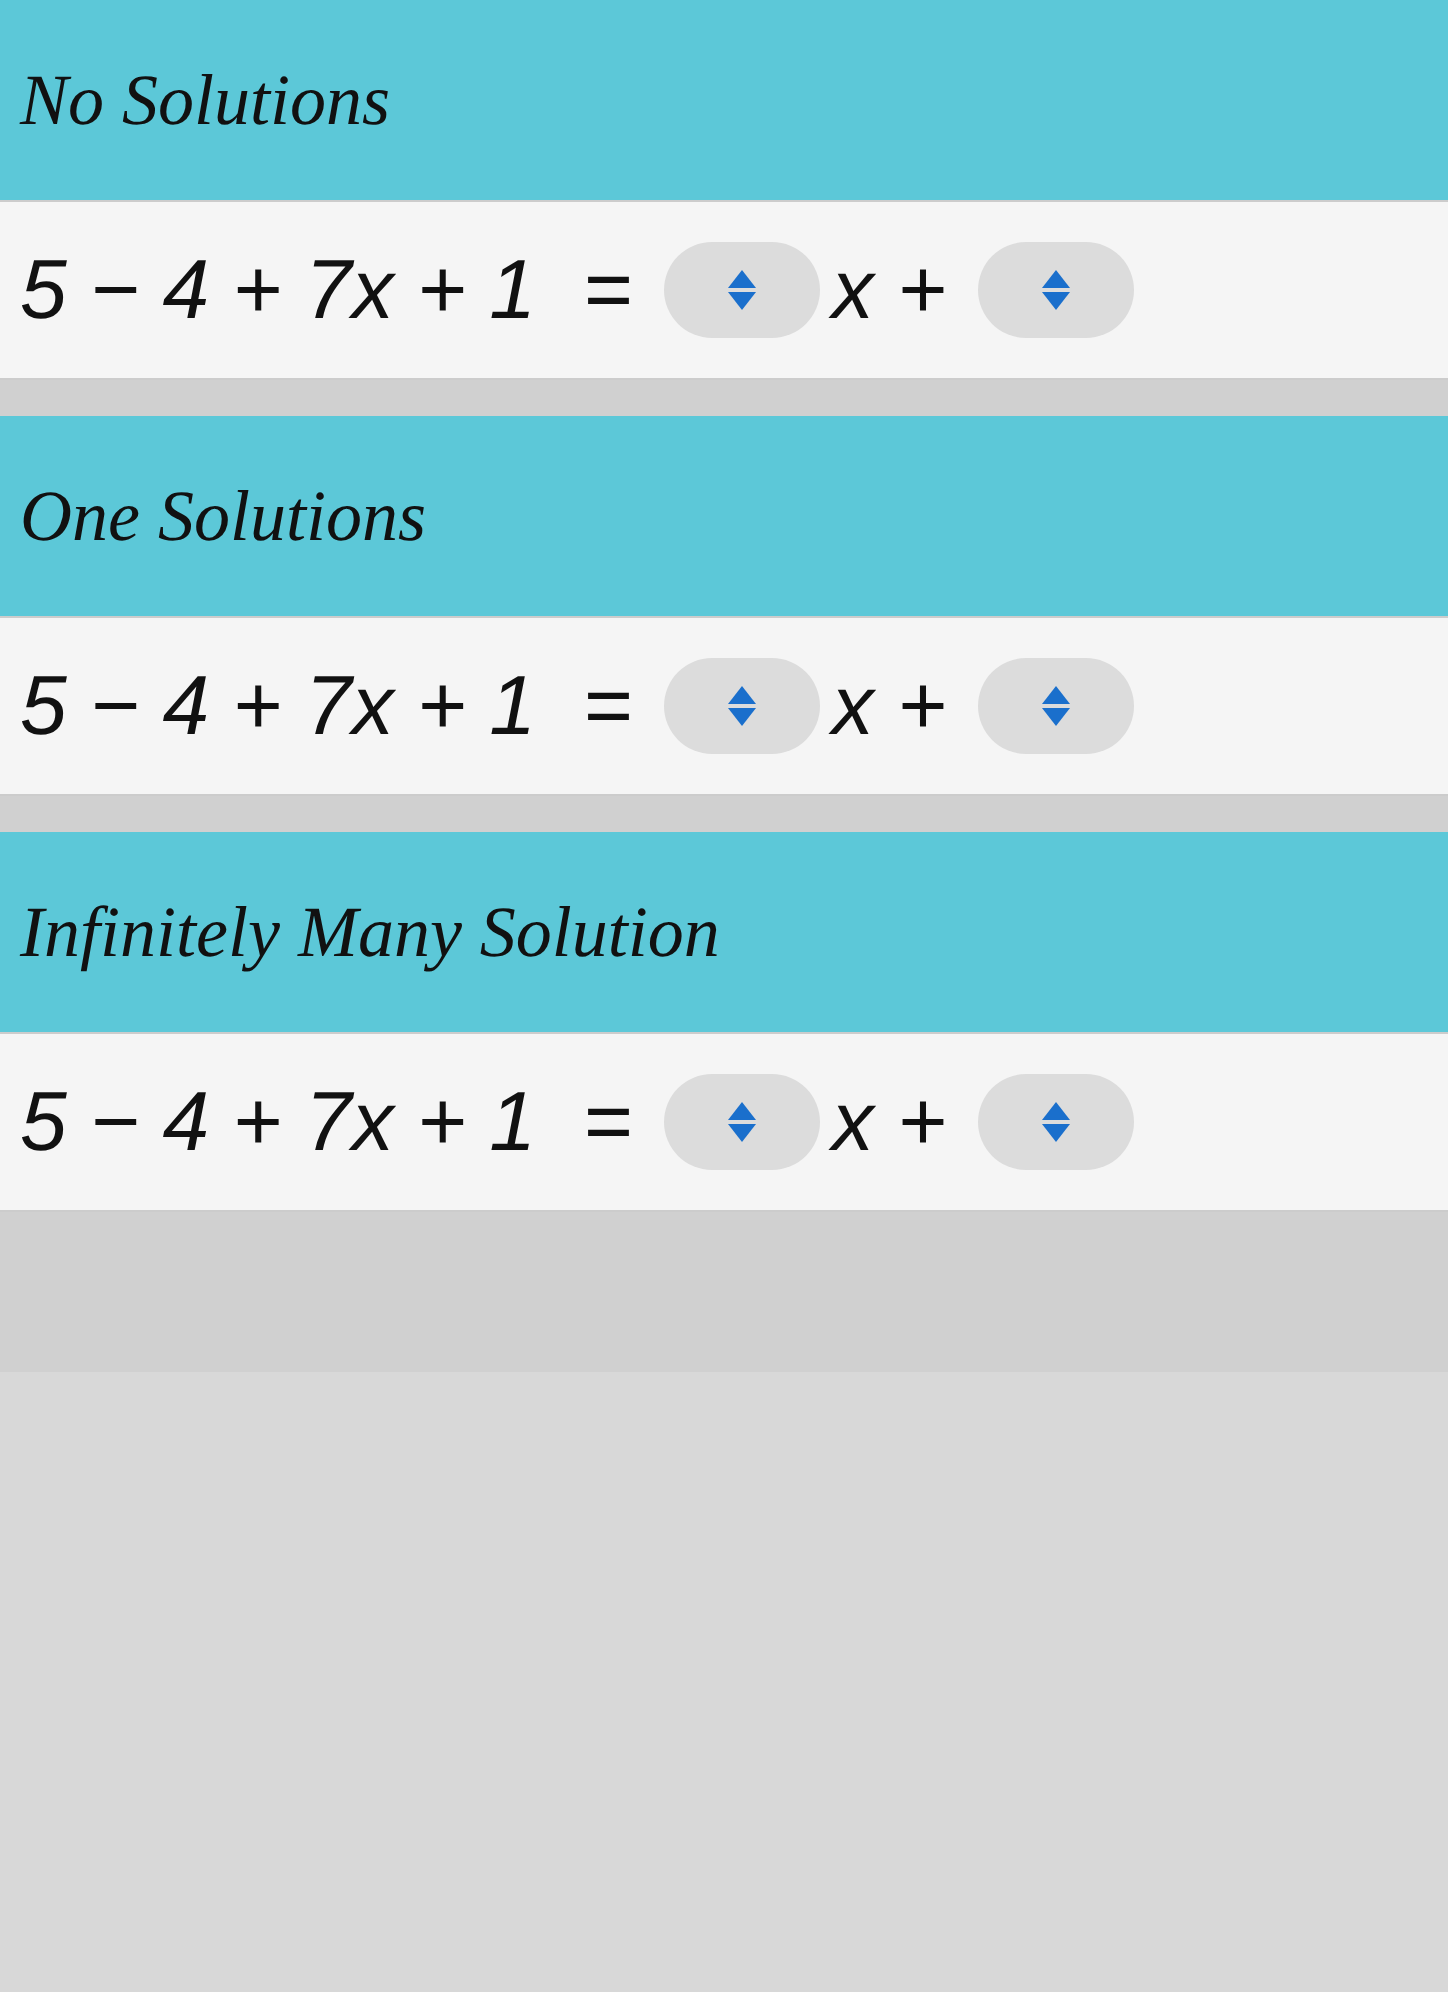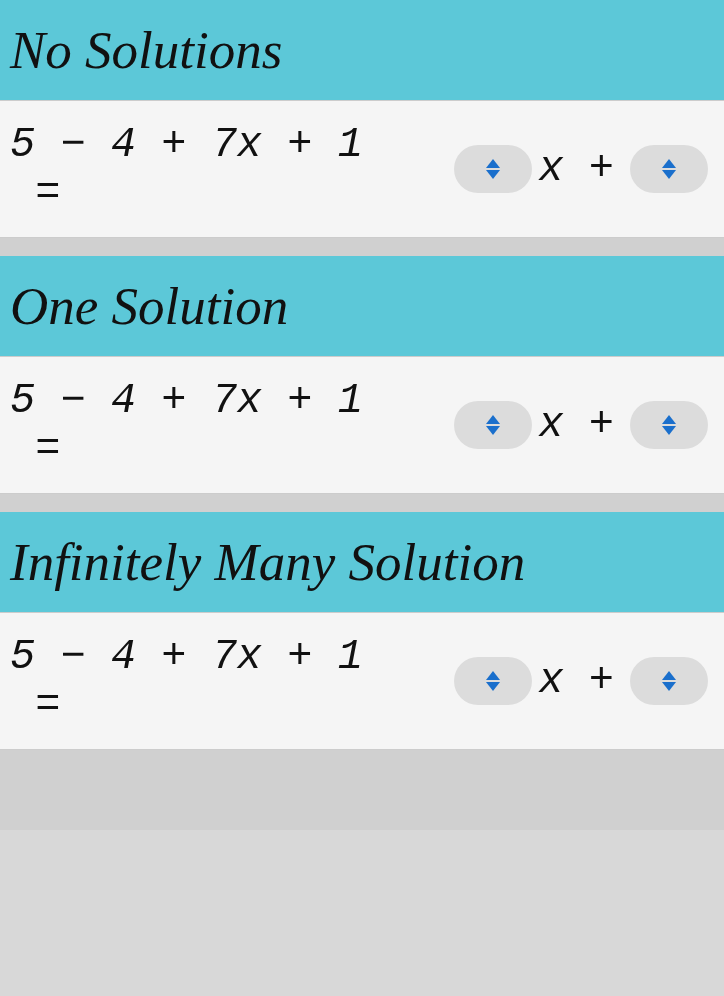--- a/index.html
+++ b/index.html
@@ -18,41 +18,41 @@
 
     .section-header {
       background-color: #5cc8d8;
       padding: 18px 10px 18px 10px;
       min-height: 100px;
       display: flex;
       align-items: center;
     }
 
     .section-title {
-      font-size: 53px;
+      font-size: 36px;
       font-weight: 400;
       color: #111;
       font-family: 'Times New Roman', Times, serif;
       font-style: italic;
     }
 
     .section-equation {
       background-color: #f5f5f5;
       padding: 20px 10px;
       min-height: 90px;
       display: flex;
       align-items: center;
       border-top: 1px solid #ccc;
       border-bottom: 1px solid #ccc;
     }
 
     .equation-text {
       font-size: 42px;
       font-style: italic;
-      font-family: Liberation Mono, monospace;
+      font-family: Liberation Sans, sans-serif;
       color: #111;
       margin-right: 10px;
     }
 
     .spinner-pill {
       display: inline-flex;
       align-items: center;
       justify-content: center;
       background-color: #dcdcdc;
       border-radius: 24px;
@@ -118,21 +118,21 @@
         <div class="arrow-up"></div>
         <div class="arrow-down"></div>
       </div>
     </div>
   </div>
 </div>
 
 <div class="separator"></div>
 
 <div class="section-header">
-  <span class="section-title">One Solution</span>
+  <span class="section-title">One Solutions</span>
 </div>
 <div class="section-equation">
   <div class="equation-row">
     <span class="equation-text">5 − 4 + 7<i>x</i> + 1 &nbsp;=</span>
     <div class="spinner-pill">
       <div class="spinner-arrows">
         <div class="arrow-up"></div>
         <div class="arrow-down"></div>
       </div>
     </div>

